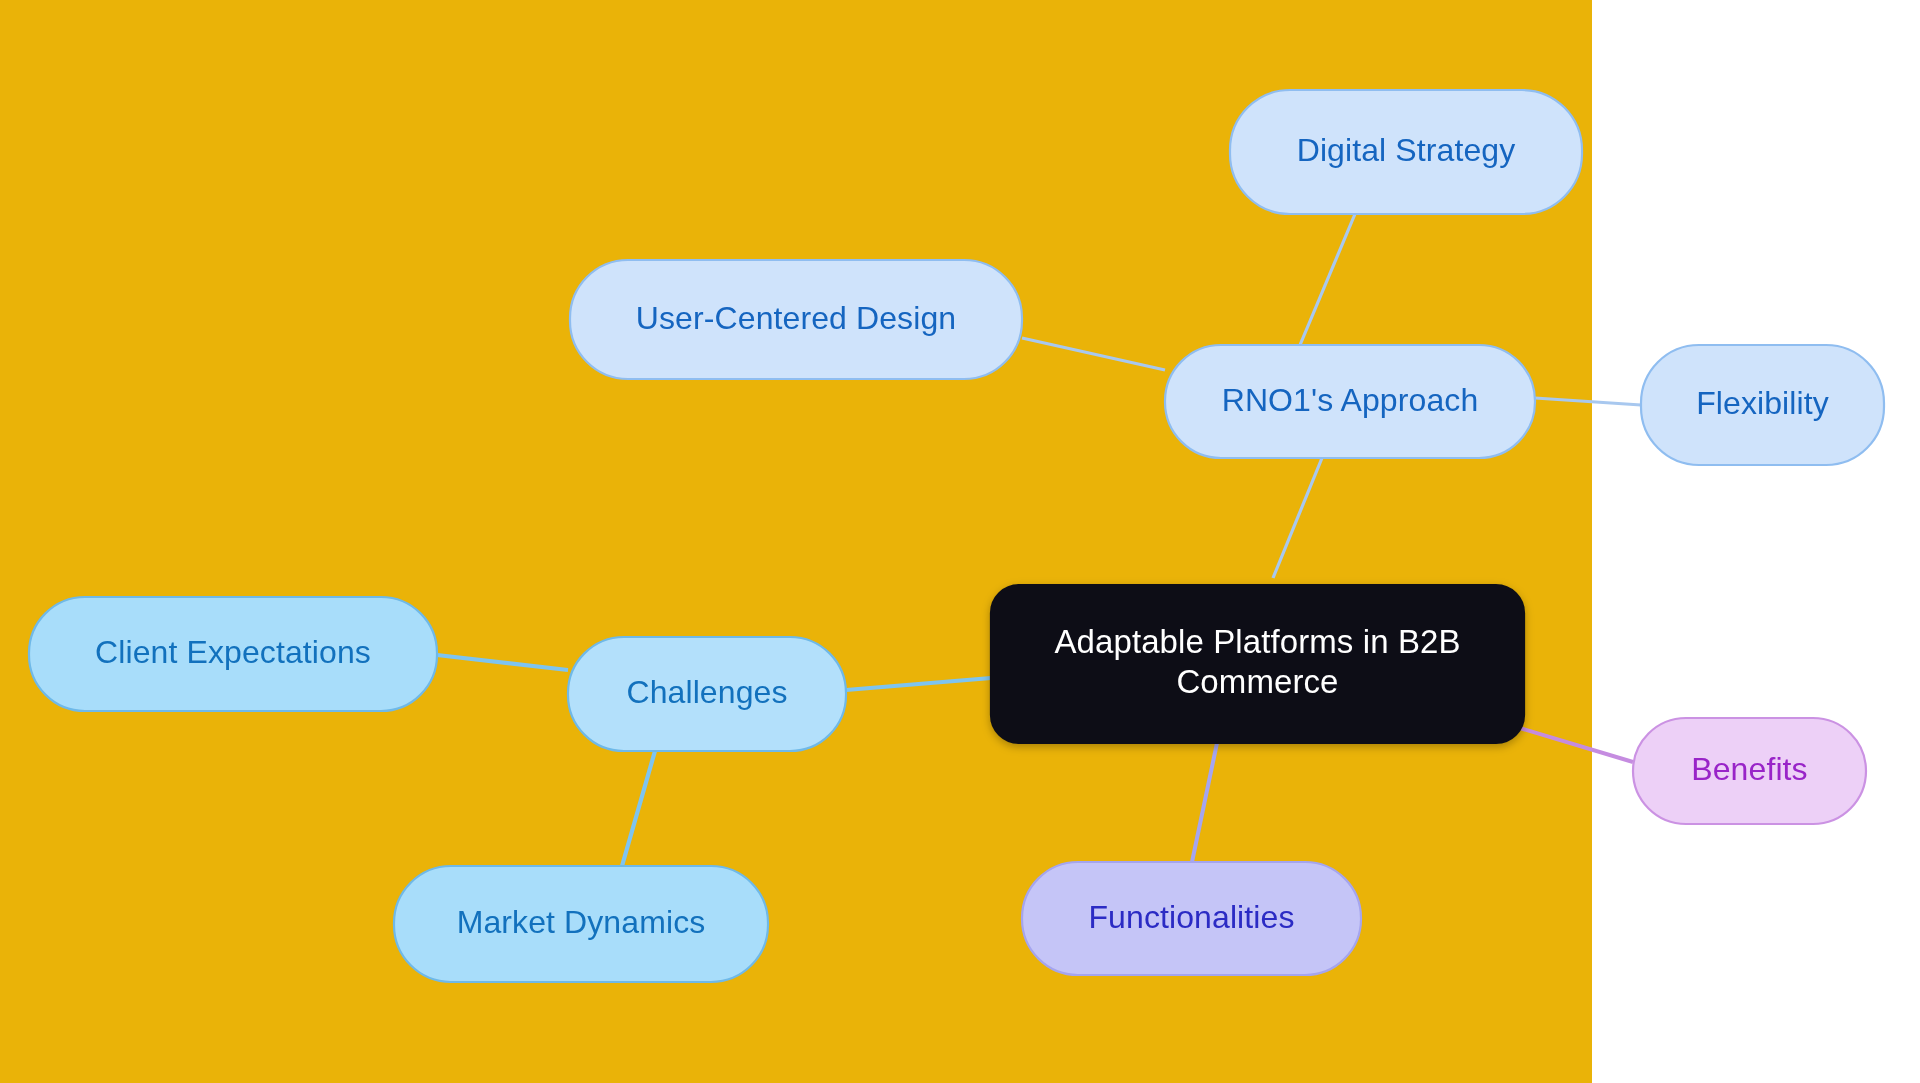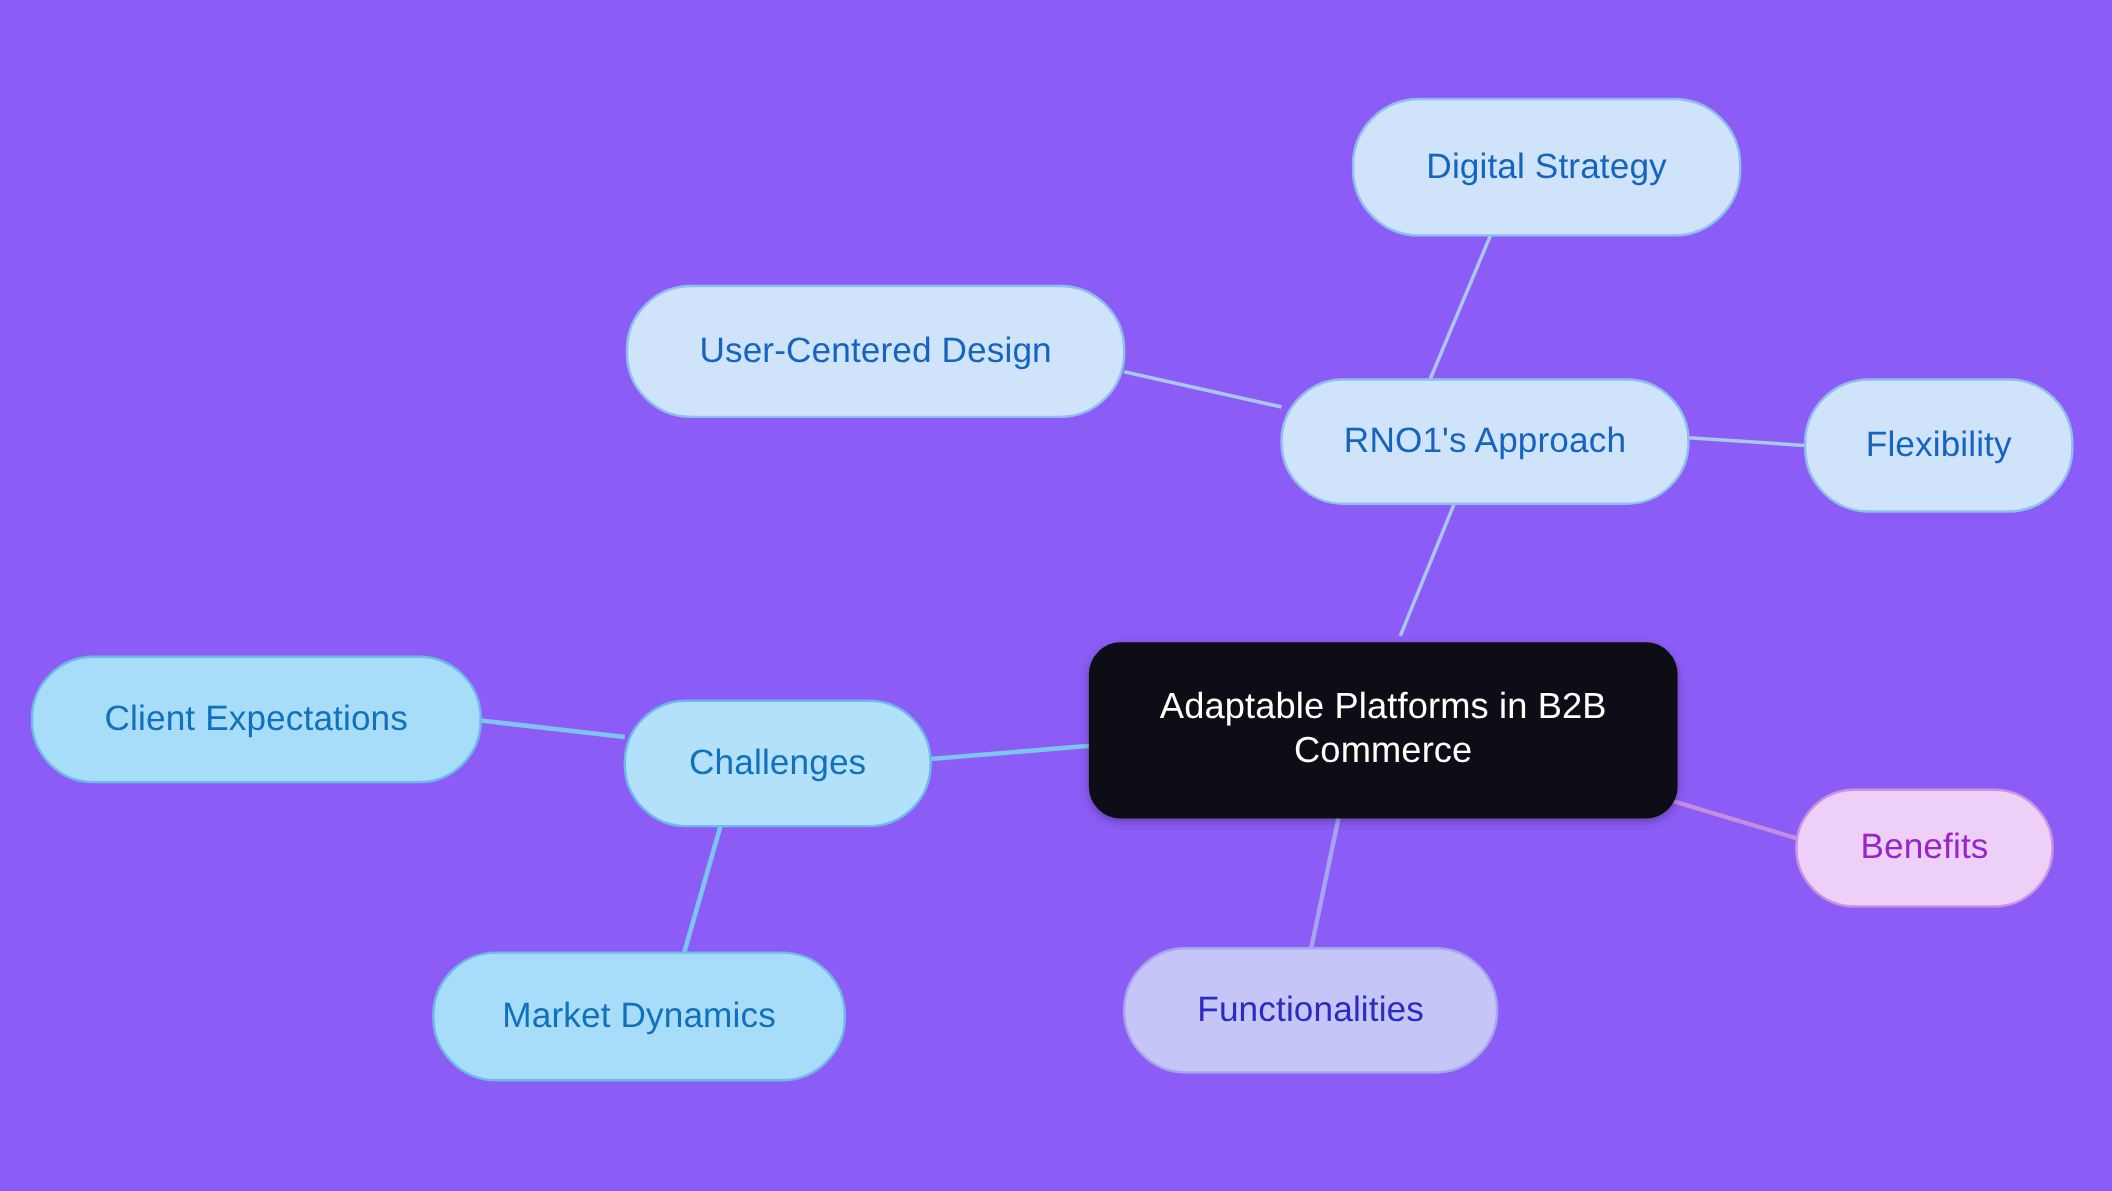--- a/index.html
+++ b/index.html
@@ -9,23 +9,23 @@
     background: #ffffff;
   }
   body {
     width: 1920px;
     height: 1083px;
     overflow: hidden;
     font-family: "Liberation Sans", sans-serif;
   }
   #mindmap-root {
     position: relative;
-    width: 1920px;
+    width: 1592px;
     height: 1083px;
-    background: #8b5cf6;
+    background: #eab308;
   }
   svg#mindmap-svg {
     position: absolute;
     top: 0;
     left: 0;
     width: 1920px;
     height: 1083px;
     display: block;
   }
   .edge-path {

